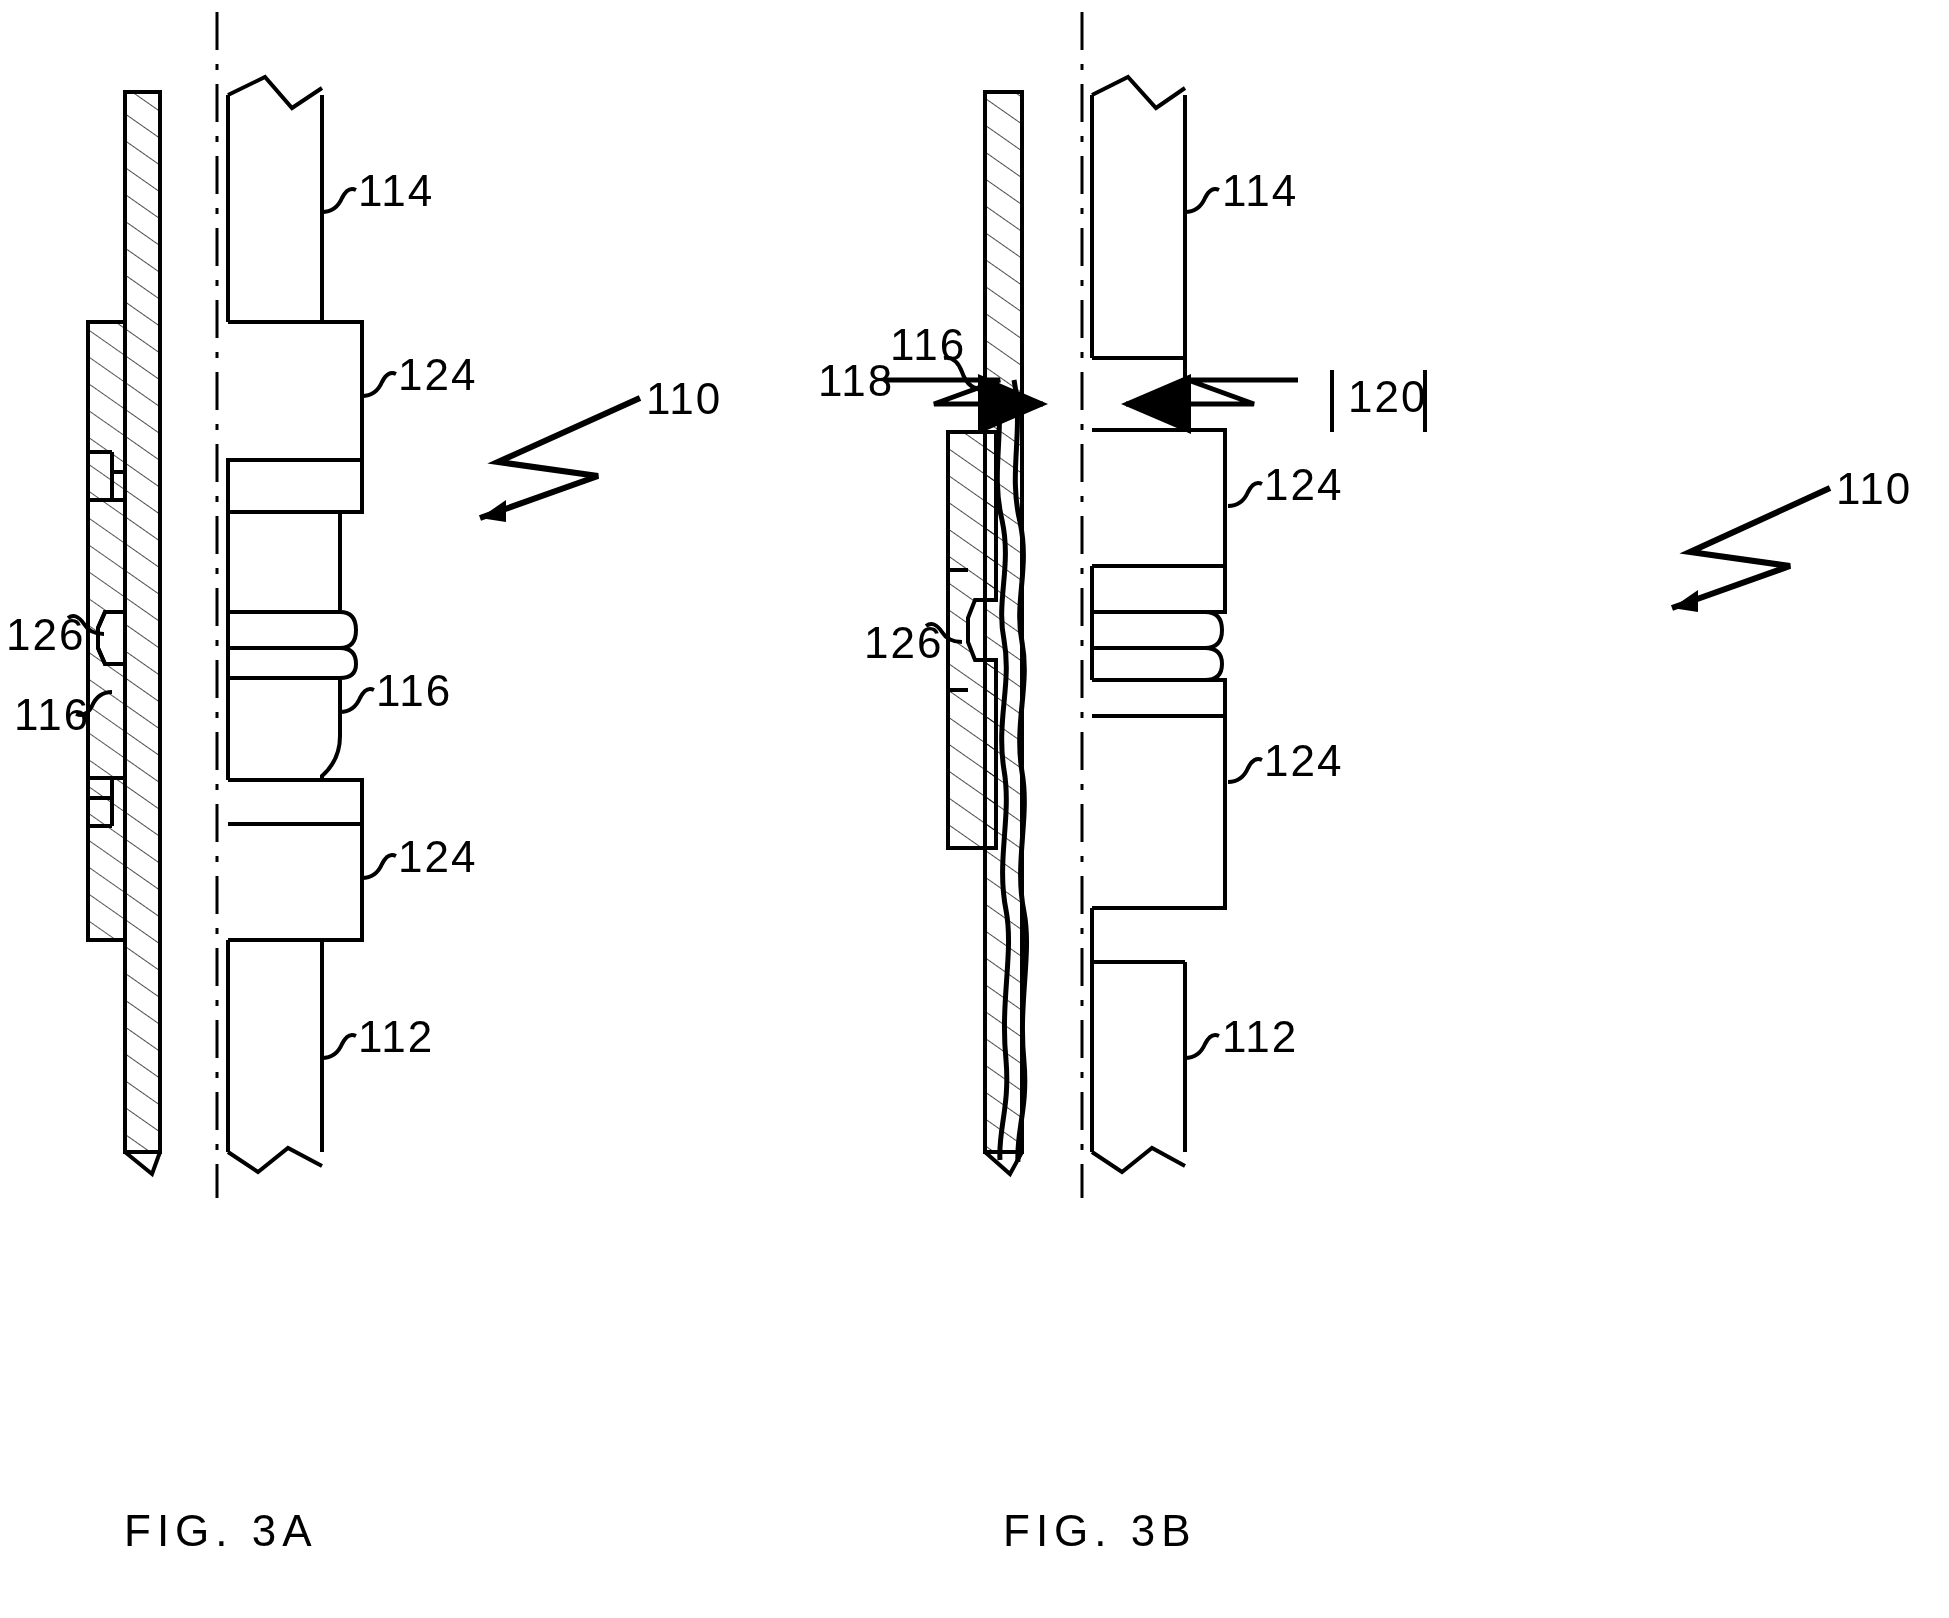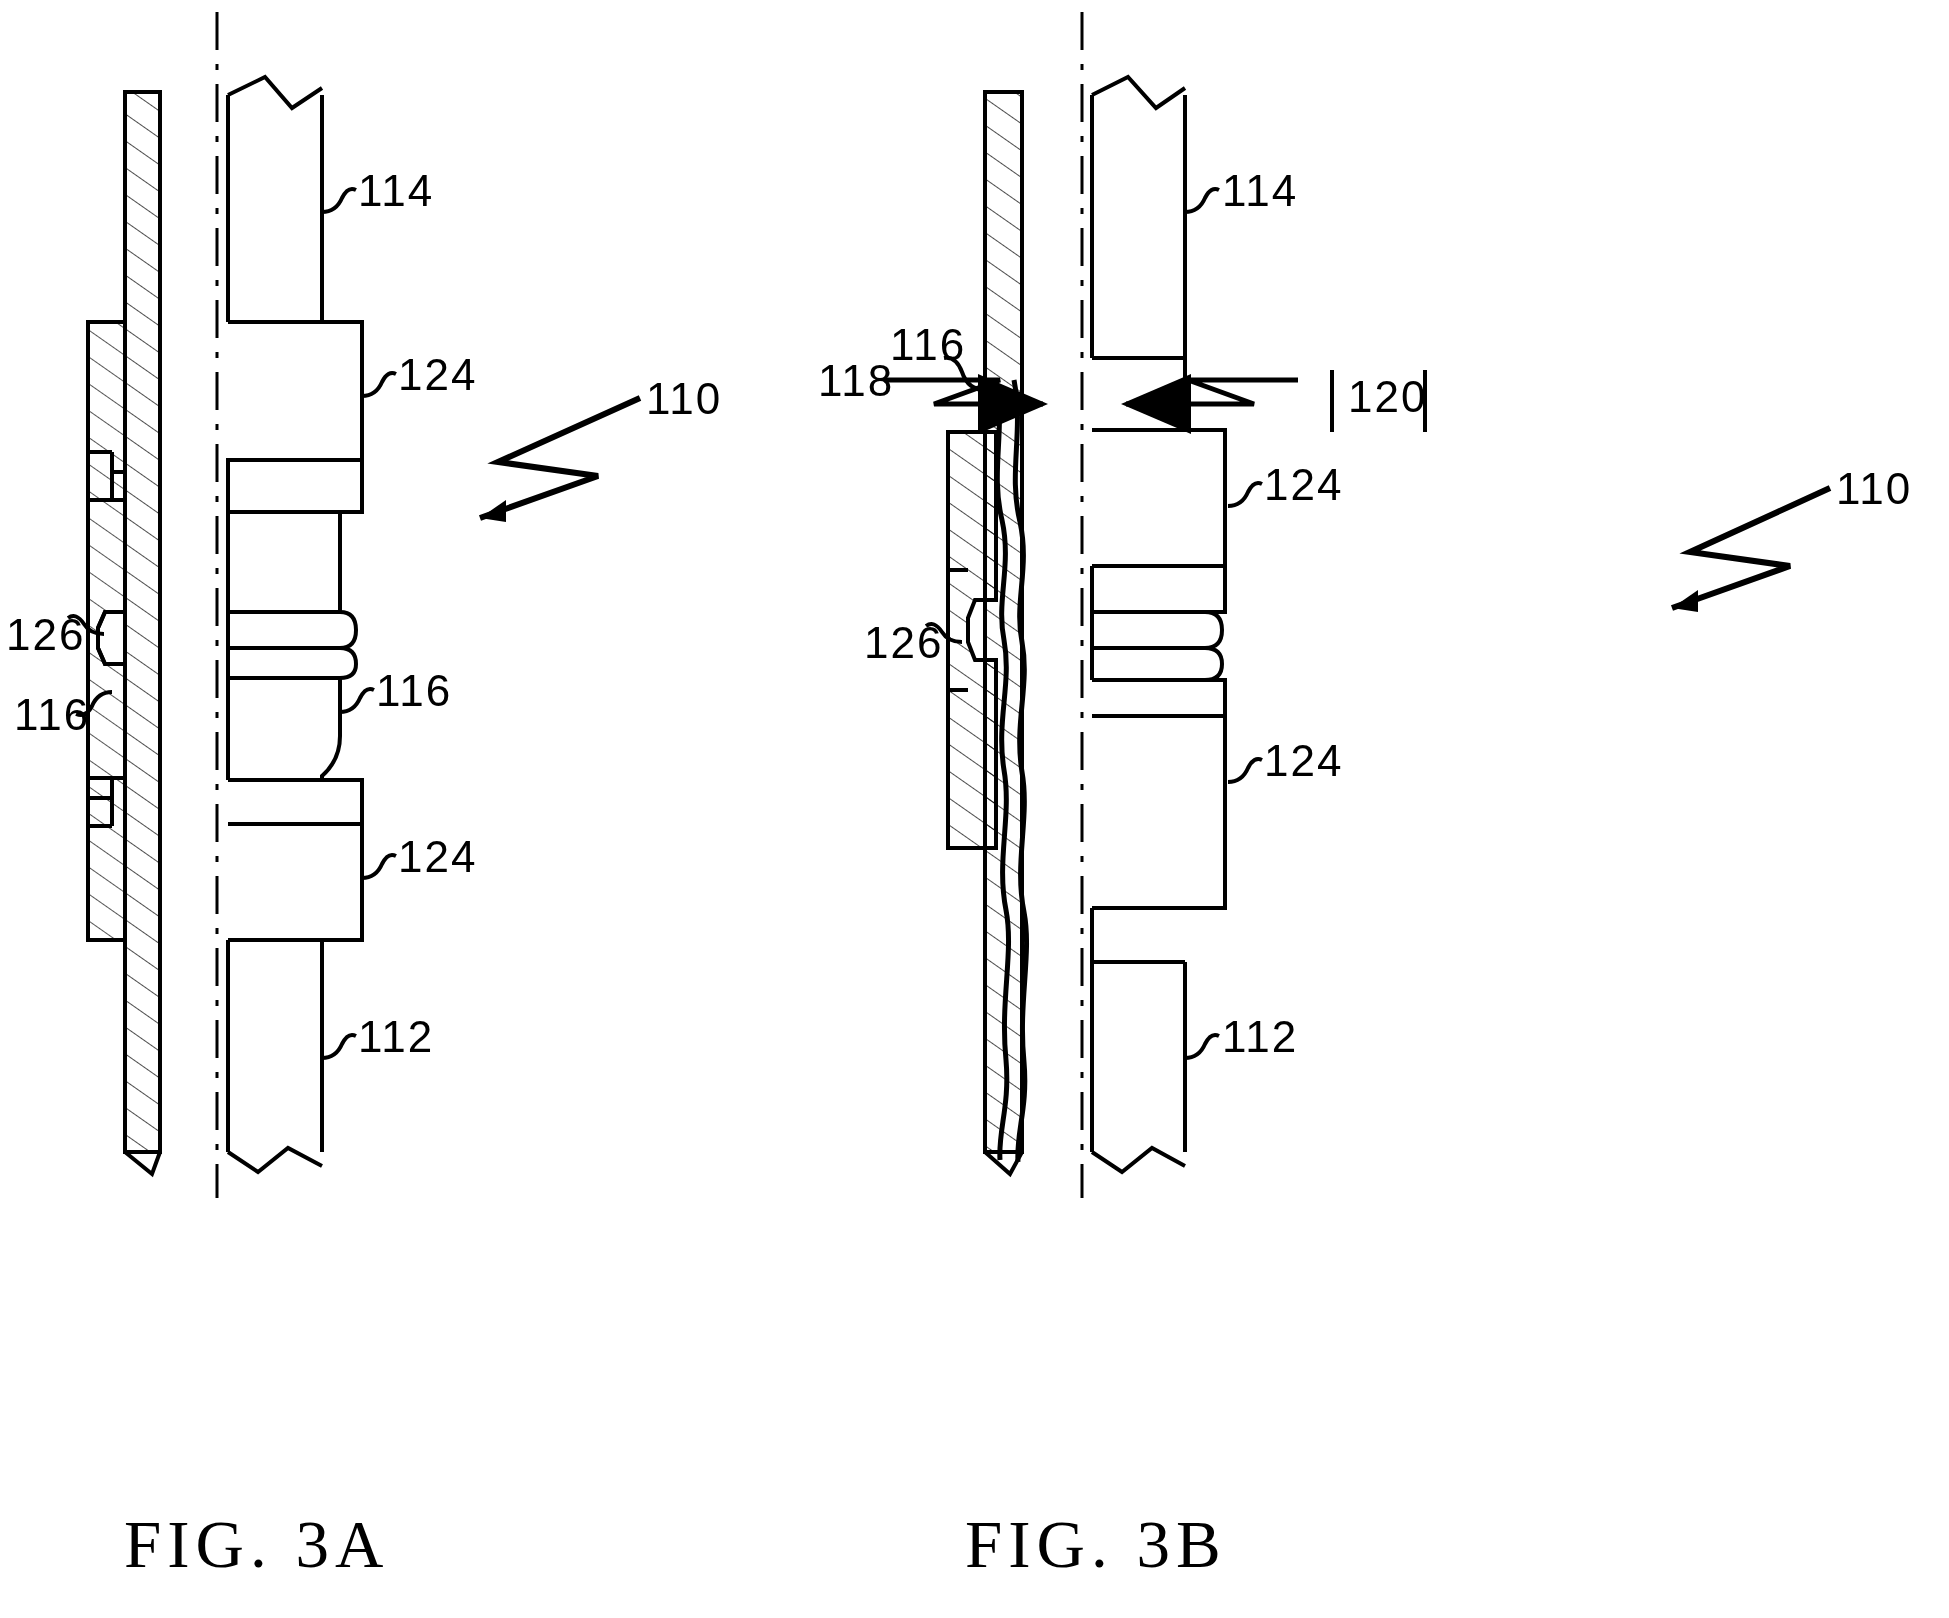--- a/index.html
+++ b/index.html
@@ -5,28 +5,28 @@
 <style>
   html,body{margin:0;padding:0;background:#ffffff;}
   body{
     width:1949px;height:1618px;position:relative;overflow:hidden;
     font-family:"Liberation Sans", sans-serif;
   }
   #sheet{position:absolute;inset:0;text-align:center;}
   svg{display:block;}
   .fig-caption{
     position:absolute;
-    font-family:Liberation Serif, serif;
-    font-size:67px;
+    font-family:Liberation Sans, sans-serif;
+    font-size:44px;
     letter-spacing:6px;
     color:#000;
     white-space:nowrap;
   }
   #cap-a{left:124px;top:1506px;}
-  #cap-b{left:965px;top:1506px;text-align:right;}
+  #cap-b{left:1003px;top:1506px;text-align:right;}
 </style>
 </head>
 <body>
 
 <div id="sheet">
 <svg width="1949" height="1618" viewBox="0 0 1949 1618" xmlns="http://www.w3.org/2000/svg">
 
   <defs>
 
     <pattern id="hatch" width="22" height="22" patternUnits="userSpaceOnUse" patternTransform="rotate(-55)">

